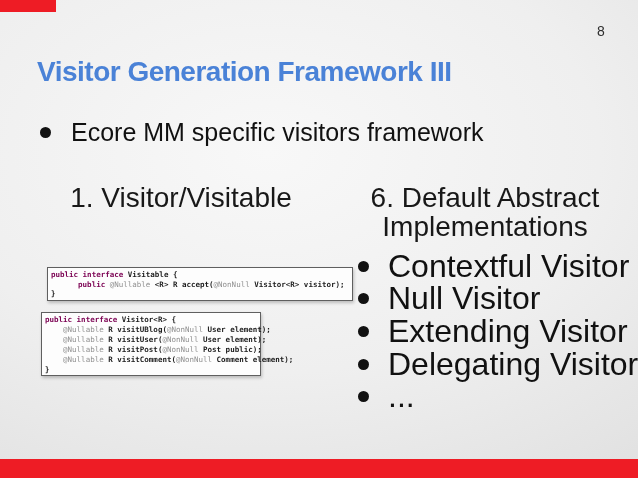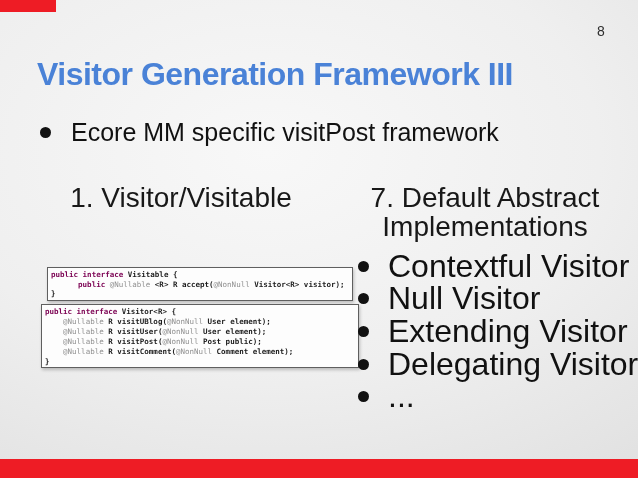--- a/index.html
+++ b/index.html
@@ -8,38 +8,38 @@
     position:relative;width:638px;height:478px;overflow:hidden;
     background:radial-gradient(ellipse 130% 115% at 42% 32%, #f8f8f8 0%, #efefef 40%, #e2e2e2 70%, #d2d2d2 100%);
     font-family:"Liberation Sans", sans-serif;color:#141414;
   }
   .accent-bar{position:absolute;background:var(--accent-red,#ee1c25);}
   .accent-top{left:0;top:0;width:56px;height:12px;}
   .accent-bottom{left:0;bottom:0;width:638px;height:19px;}
   .page-number{position:absolute;left:597px;top:23px;font-size:14px;color:#2e2e2e;}
   .title{
     position:absolute;left:37px;top:56px;width:560px;
-    font-size:32px;font-weight:bold;letter-spacing:-0.5px;
+    font-size:28px;font-weight:bold;letter-spacing:-0.5px;
     color:var(--title-blue,#4a82d7);
   }
   .main-bullet{position:absolute;left:40px;top:118px;display:flex;align-items:center;}
   .dot{width:11px;height:11px;border-radius:50%;background:#111;flex:0 0 auto;}
   .main-bullet .dot{margin-right:20px;}
   .main-bullet-text{font-size:25px;color:#111;white-space:nowrap;}
   .col-heading{position:absolute;text-align:center;font-size:28px;line-height:29px;color:#181818;}
   .col-heading.left{left:52px;top:183px;width:258px;}
   .col-heading.right{left:350px;top:183px;width:270px;}
   .code-box{
     position:absolute;background:#fdfdfd;border:1px solid #5f5f5f;
     box-shadow:1px 2px 3px rgba(0,0,0,0.22);
     font-family:"DejaVu Sans Mono", monospace;font-size:7.5px;
     padding:2px 2px 0 3px;box-sizing:border-box;margin-top:12px;
   }
   .code-box.box1{left:47px;top:255px;width:306px;height:34px;line-height:9.6px;}
-  .code-box.box2{left:41px;top:292px;width:318px;height:64px;line-height:9.9px;}
+  .code-box.box2{left:41px;top:300px;width:220px;height:64px;line-height:9.9px;}
   .code-line{white-space:pre;}
   .tok-k{color:var(--keyword,#7b0052);font-weight:bold;}
   .tok-a{color:var(--annotation,#8f8f8f);}
   .tok-p{color:#1c1c1c;font-weight:bold;}
   .impl-list{position:absolute;left:358px;top:250px;margin:0;padding:0;list-style:none;}
   .impl-list li{display:flex;align-items:center;height:32.6px;}
   .impl-list .dot{margin-right:19px;}
   .impl-label{font-size:32px;color:#111;white-space:nowrap;}
 </style>
 </head>
@@ -49,29 +49,29 @@
   <div class="slide">
 
     <div class="accent-bar accent-top"></div>
 
     <div class="page-number">8</div>
 
     <h1 class="title" style="margin:0;">Visitor Generation Framework III</h1>
 
     <div class="main-bullet">
       <span class="dot"></span>
-      <span class="main-bullet-text">Ecore MM specific visitPost framework</span>
+      <span class="main-bullet-text">Ecore MM specific visitors framework</span>
     </div>
 
     <div class="col-heading left">
       <div>1. Visitor/Visitable</div>
     </div>
 
     <div class="col-heading right">
-      <div>7. Default Abstract</div>
+      <div>6. Default Abstract</div>
       <div>Implementations</div>
     </div>
 
     <div class="code-box box1">
         <div class="code-line"><span class="tok-k">public interface</span><span class="tok-p"> Visitable {</span></div>
         <div class="code-line"><span class="tok-p">      </span><span class="tok-k">public</span><span class="tok-p"> </span><span class="tok-a">@Nullable</span><span class="tok-p"> &lt;R&gt; R accept(</span><span class="tok-a">@NonNull</span><span class="tok-p"> Visitor&lt;R&gt; visitor);</span></div>
         <div class="code-line"><span class="tok-p">}</span></div>
       </div>
 
     <div class="code-box box2">

